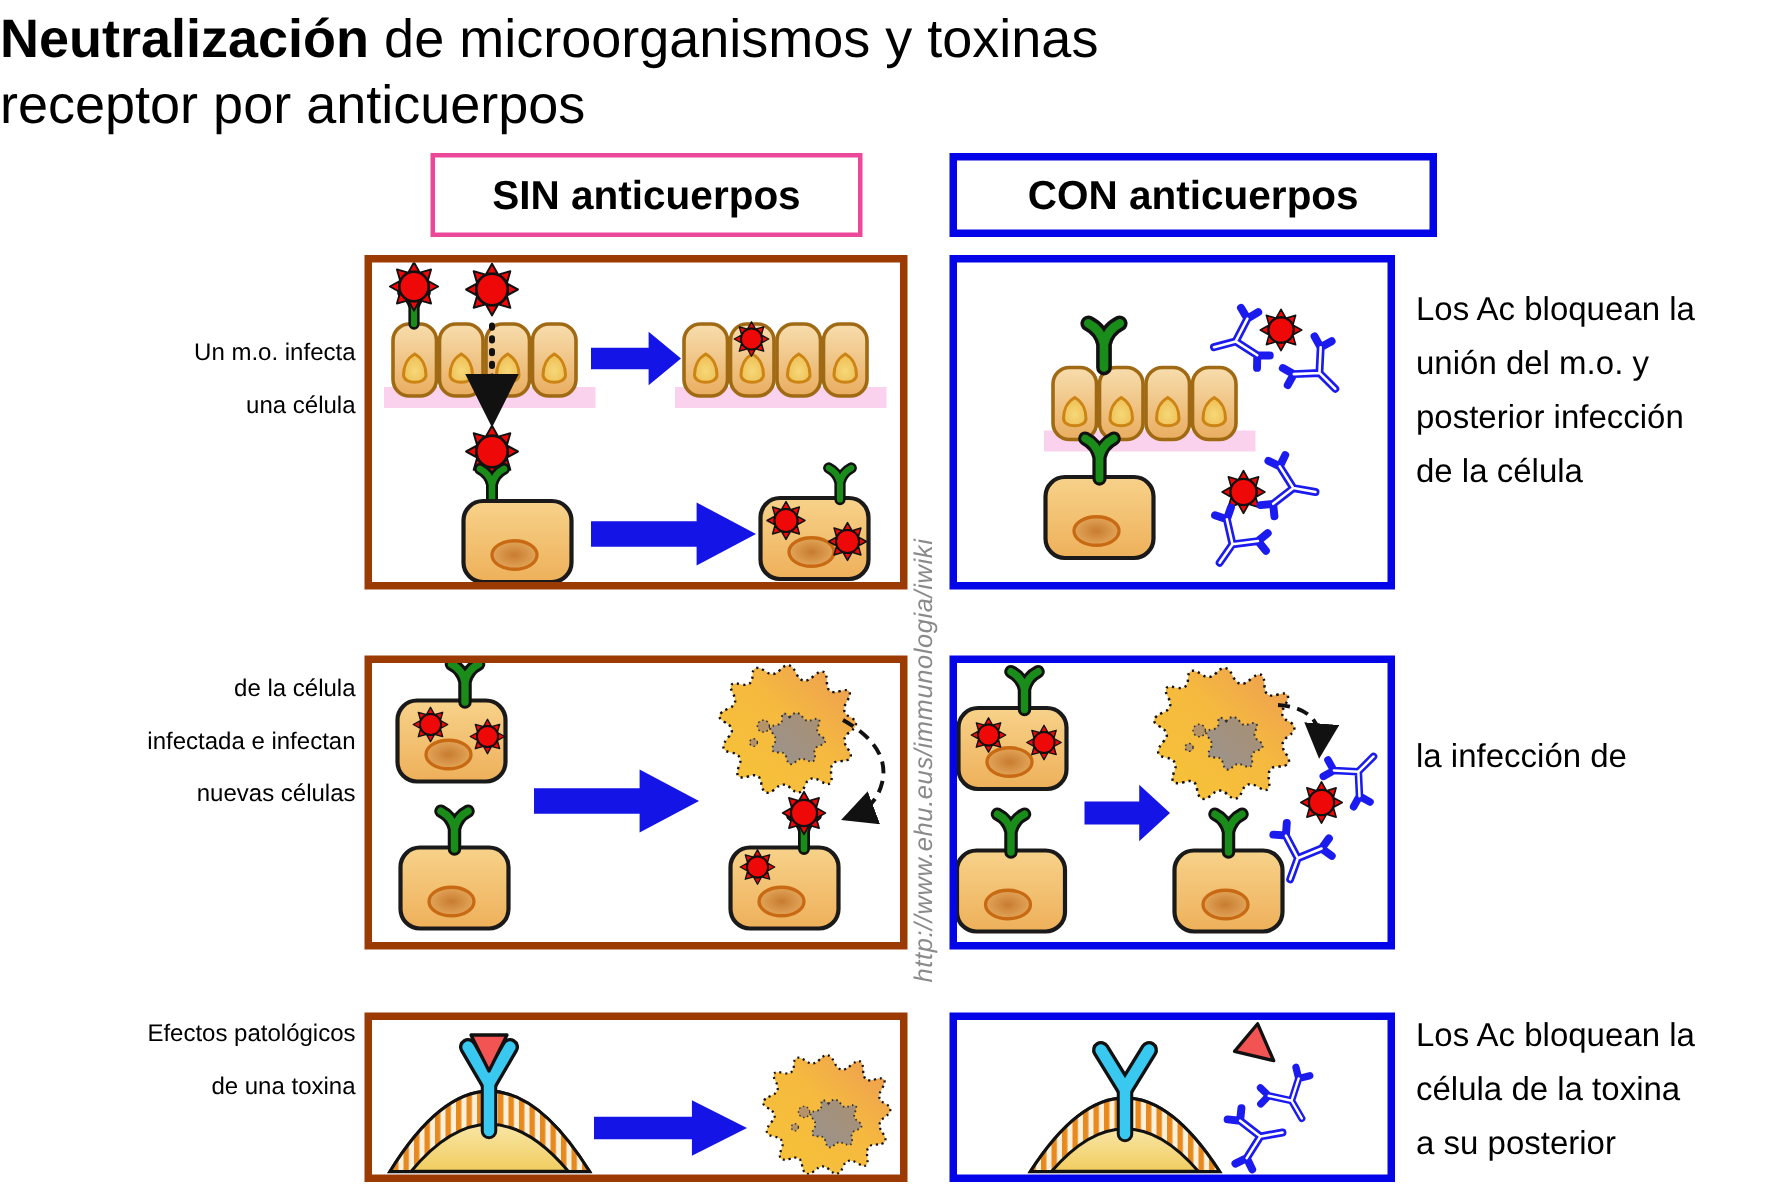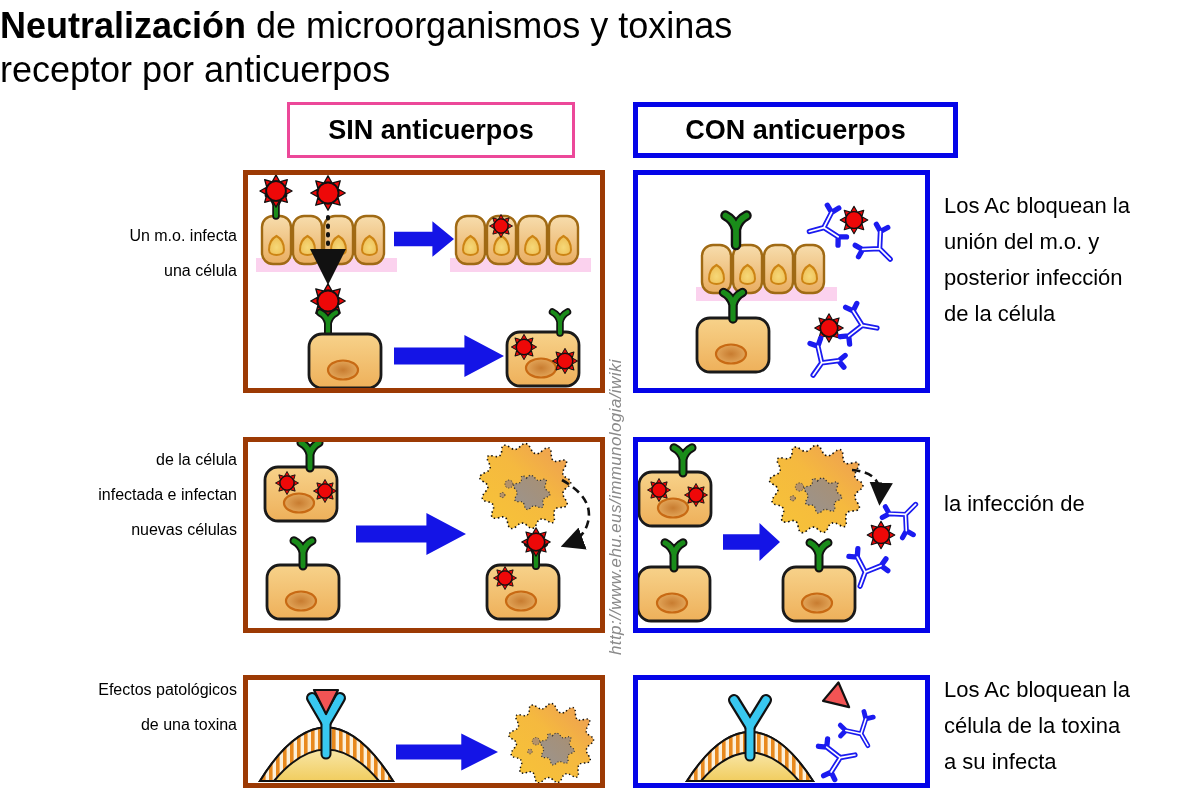--- a/index.html
+++ b/index.html
@@ -171,21 +171,21 @@
   <div id="lab-r2" class="lbl right">
       <div>la infección de</div>
   </div>
   <div id="lab-l3" class="lbl left">
     <div>Efectos patológicos</div>
     <div>de una toxina</div>
   </div>
   <div id="lab-r3" class="lbl right">
     <div>Los Ac bloquean la</div>
       <div>célula de la toxina</div>
-    <div>a su infecta</div>
+    <div>a su posterior</div>
   </div>
 
   <div class="watermark">http://www.ehu.eus/immunologia/iwiki</div>
 
   <div id="pL1" class="panel pb">
     <svg width="352" height="213" viewBox="0 0 352 213">
       <use href="#epirow" transform="translate(14,41)"></use>
       <use href="#grec" transform="translate(28,41) scale(0.75)"></use>
       <use href="#virus" transform="translate(28,16) scale(0.7)"></use>
       <use href="#virus" transform="translate(80,18) scale(0.75)"></use>

